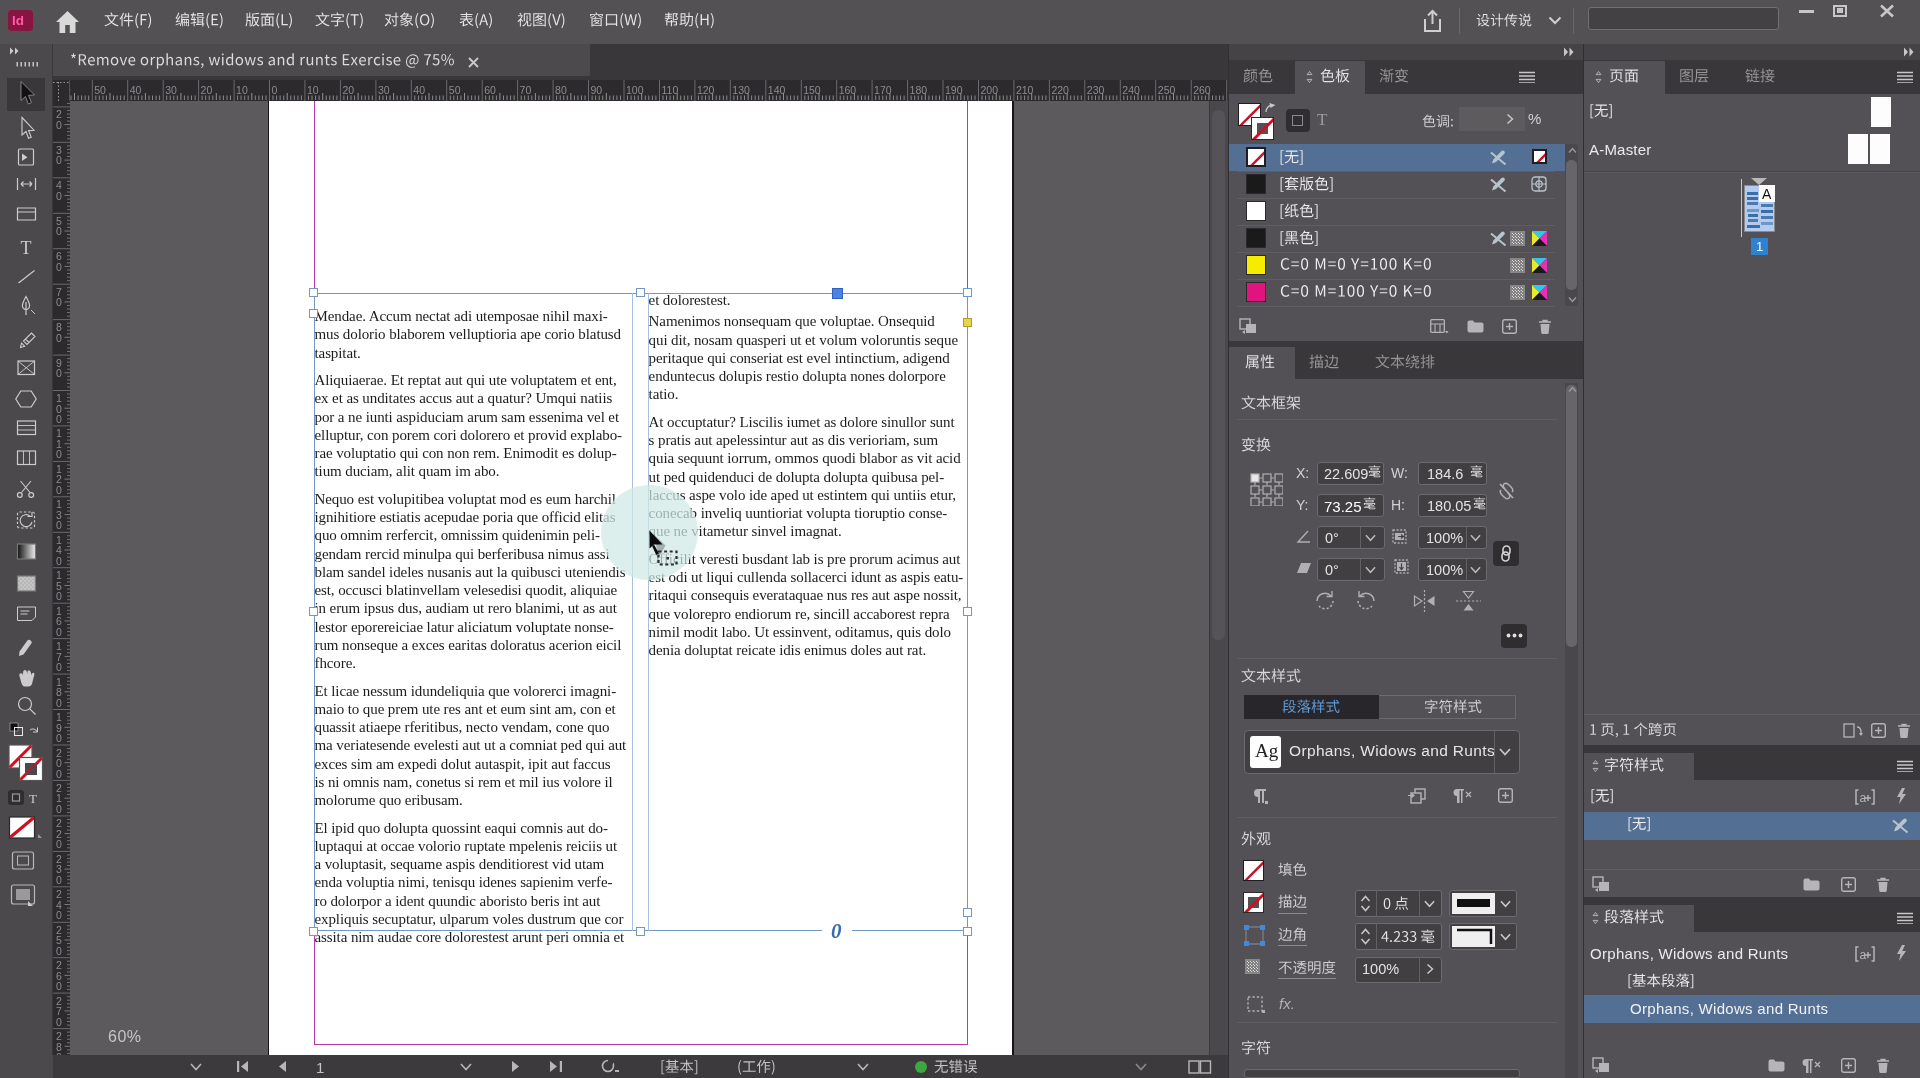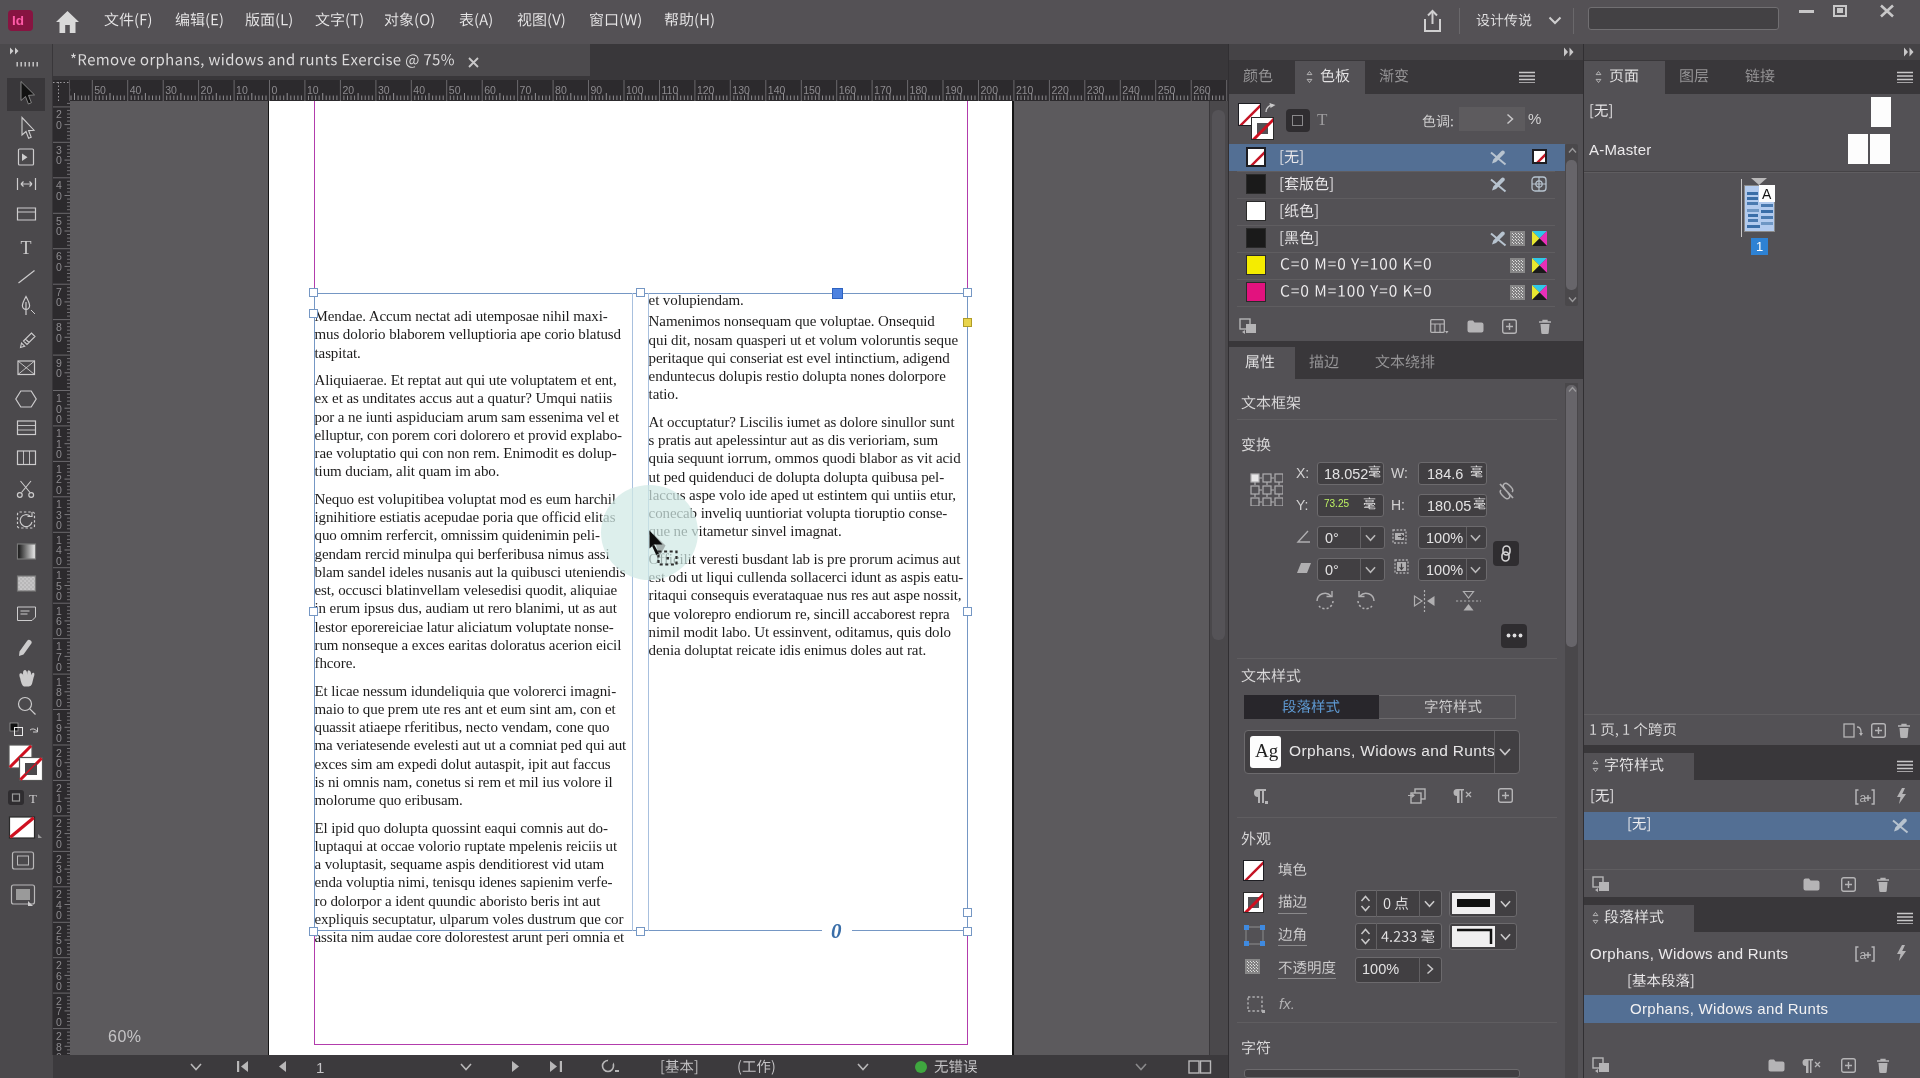--- a/index.html
+++ b/index.html
@@ -978,21 +978,21 @@
     <div class="abs" style="left:562.4px;top:191.5px;width:1px;height:638.5px;background:#a8c0de"></div>
     <div class="abs" style="left:577.6px;top:191.5px;width:1px;height:638.5px;background:#a8c0de"></div>
     <div class="abs" style="left:244.5px;top:190.0px;width:330px;font-family:'Liberation Serif',serif;font-size:15px;line-height:18.25px;color:#1d1c1c;white-space:nowrap;letter-spacing:-0.1px;">
       <div style="margin-top:16px">Mendae. Accum nectat adi utemposae nihil maxi-<br>mus dolorio blaborem velluptioria ape corio blatusd<br>taspitat.</div>
       <div style="margin-top:9.3px">Aliquiaerae. Et reptat aut qui ute voluptatem et ent,<br>ex et as unditates accus aut a quatur? Umqui natiis<br>por a ne iunti aspiduciam arum sam essenima vel et<br>elluptur, con porem cori dolorero et provid explabo-<br>rae voluptatio qui con non rem. Enimodit es dolup-<br>tium duciam, alit quam im abo.</div>
       <div style="margin-top:9.3px">Nequo est volupitibea voluptat mod es eum harchil<br>ignihitiore estiatis acepudae poria que officid elitas<br>quo omnim rerfercit, omnissim quidenimin peli-<br>gendam rercid minulpa qui berferibusa nimus assi<br>blam sandel ideles nusanis aut la quibusci uteniendis<br>est, occusci blatinvellam velesedisi quodit, aliquiae<br>in erum ipsus dus, audiam ut rero blanimi, ut as aut<br>lestor eporereiciae latur aliciatum voluptate nonse-<br>rum nonseque a exces earitas doloratus acerion eicil<br>fhcore.</div>
       <div style="margin-top:9.3px">Et licae nessum idundeliquia que volorerci imagni-<br>maio to que prem ute res ant et eum sint am, con et<br>quassit atiaepe rferitibus, necto vendam, cone quo<br>ma veriatesende evelesti aut ut a comniat ped qui aut<br>exces sim am expedi dolut autaspit, ipit aut faccus<br>is ni omnis nam, conetus si rem et mil ius volore il<br>molorume quo eribusam.</div>
       <div style="margin-top:9.3px">El ipid quo dolupta quossint eaqui comnis aut do-<br>luptaqui at occae volorio ruptate mpelenis reiciis ut<br>a voluptasit, sequame aspis denditiorest vid utam<br>enda voluptia nimi, tenisqu idenes sapienim verfe-<br>ro dolorpor a ident quundic aboristo beris int aut<br>expliquis secuptatur, ulparum voles dustrum que cor<br>assita nim audae core dolorestest arunt peri omnia et</div>
     </div>
     <div class="abs" style="left:578.6px;top:190.0px;width:330px;font-family:'Liberation Serif',serif;font-size:15px;line-height:18.25px;color:#1d1c1c;white-space:nowrap;letter-spacing:-0.1px;">
-      <div style="margin-top:0.0px">et volupiendam.</div>
+      <div style="margin-top:0.0px">et dolorestest.</div>
       <div style="margin-top:3px">Namenimos nonsequam que voluptae. Onsequid<br>qui dit, nosam quasperi ut et volum voloruntis seque<br>peritaque qui conseriat est evel intinctium, adigend<br>enduntecus dolupis restio dolupta nones dolorpore<br>tatio.</div>
       <div style="margin-top:9.3px">At occuptatur? Liscilis iumet as dolore sinullor sunt<br>s pratis aut apelessintur aut as dis verioriam, sum<br>quia sequunt iorrum, ommos quodi blabor as vit acid<br>ut ped quidenduci de dolupta dolupta quibusa pel-<br>laccus aspe volo ide aped ut estintem qui untiis etur,<br>conecab inveliq uuntioriat volupta tioruptio conse-<br>que ne vitametur sinvel imagnat.</div>
       <div style="margin-top:9.3px">Officilit veresti busdant lab is pre prorum acimus aut<br>est odi ut liqui cullenda sollacerci idunt as aspis eatu-<br>ritaqui consequis everataquae nus res aut aspe nossit,<br>que volorepro endiorum re, sincill accaborest repra<br>nimil modit labo. Ut essinvent, oditamus, quis dolo<br>denia doluptat reicate idis enimus doles aut rat.</div>
     </div>
     <div class="abs" style="left:239.0px;top:187.0px;width:9px;height:9px;background:#fff;border:1px solid #7597c4"></div>
     <div class="abs" style="left:566.0px;top:187.0px;width:9px;height:9px;background:#fff;border:1px solid #7597c4"></div>
     <div class="abs" style="left:893.0px;top:187.0px;width:9px;height:9px;background:#fff;border:1px solid #7597c4"></div>
     <div class="abs" style="left:239.0px;top:506.2px;width:9px;height:9px;background:#fff;border:1px solid #7597c4"></div>
     <div class="abs" style="left:893.0px;top:506.2px;width:9px;height:9px;background:#fff;border:1px solid #7597c4"></div>
     <div class="abs" style="left:239.0px;top:825.5px;width:9px;height:9px;background:#fff;border:1px solid #7597c4"></div>
@@ -1378,37 +1378,37 @@
     <rect x="1" y="13" width="8" height="8" fill="none" stroke="#b0afb1" stroke-width="1.2"></rect>
     <rect x="13" y="13" width="8" height="8" fill="none" stroke="#b0afb1" stroke-width="1.2"></rect>
     <rect x="25" y="13" width="8" height="8" fill="none" stroke="#b0afb1" stroke-width="1.2"></rect>
     <rect x="1" y="25" width="8" height="8" fill="none" stroke="#b0afb1" stroke-width="1.2"></rect>
     <rect x="13" y="25" width="8" height="8" fill="none" stroke="#b0afb1" stroke-width="1.2"></rect>
     <rect x="25" y="25" width="8" height="8" fill="none" stroke="#b0afb1" stroke-width="1.2"></rect>
     <path d="M9 5 h3 M21 5 h3 M9 17 h3 M21 17 h3 M9 29 h3 M21 29 h3 M5 9 v3 M5 21 v3 M17 9 v3 M17 21 v3 M29 9 v3 M29 21 v3" stroke="#b0afb1" stroke-width="1.2"></path>
   </svg>
 <div class="abs" style="left:1296px;top:465px;font-size:14px;color:#d2d1d2;white-space:nowrap;">X:</div>
 <div class="abs" style="left:1317px;top:462px;width:67px;height:23px;background:#413f42;border:1px solid #6c6a6d;border-radius:3px;"></div>
-<div class="abs" style="left:1324px;top:466px;font-size:14.5px;color:#e3e2e3;white-space:nowrap;">18.052</div>
+<div class="abs" style="left:1324px;top:466px;font-size:14.5px;color:#e3e2e3;white-space:nowrap;">22.609</div>
 <div class="abs" style="left:1368px;top:465px;">
     <svg class="" width="13" height="16" viewBox="0 0 13 16" fill="#e3e2e3">
       <path transform="translate(0.0,11.4) scale(0.013000,-0.013000)" d="M55 761H947V701H55ZM79 84 900 138 905 87 84 32ZM127 192 841 239 846 191 132 143ZM727 356 759 311Q708 299 642 290Q576 280 502 273Q429 265 354 260Q280 255 211 252Q210 262 205 274Q201 287 196 297Q265 300 339 306Q413 312 484 319Q556 326 619 336Q681 345 727 356ZM431 294H504V30Q504 5 520 -2Q535 -10 586 -10Q596 -10 619 -10Q643 -10 673 -10Q704 -10 735 -10Q766 -10 791 -10Q817 -10 830 -10Q855 -10 868 -4Q881 2 887 19Q892 36 894 71Q907 64 925 58Q944 52 959 49Q954 3 942 -22Q931 -47 906 -56Q881 -66 837 -66Q829 -66 803 -66Q777 -66 743 -66Q709 -66 676 -66Q642 -66 616 -66Q591 -66 584 -66Q524 -66 491 -58Q457 -50 444 -29Q431 -9 431 30ZM70 421H932V262H864V366H137V256H70ZM268 601V522H737V601ZM194 648H816V474H194ZM430 826 499 849Q517 825 535 796Q552 767 562 747L491 719Q482 741 465 771Q447 802 430 826Z"></path>
     </svg>
   </div>
 <div class="abs" style="left:1391px;top:465px;font-size:14px;color:#d2d1d2;white-space:nowrap;">W:</div>
 <div class="abs" style="left:1418px;top:462px;width:69px;height:23px;background:#413f42;border:1px solid #6c6a6d;border-radius:3px;"></div>
 <div class="abs" style="left:1427px;top:466px;font-size:14.5px;color:#e3e2e3;white-space:nowrap;">184.6</div>
 <div class="abs" style="left:1470px;top:465px;">
     <svg class="" width="13" height="16" viewBox="0 0 13 16" fill="#e3e2e3">
       <path transform="translate(0.0,11.4) scale(0.013000,-0.013000)" d="M55 761H947V701H55ZM79 84 900 138 905 87 84 32ZM127 192 841 239 846 191 132 143ZM727 356 759 311Q708 299 642 290Q576 280 502 273Q429 265 354 260Q280 255 211 252Q210 262 205 274Q201 287 196 297Q265 300 339 306Q413 312 484 319Q556 326 619 336Q681 345 727 356ZM431 294H504V30Q504 5 520 -2Q535 -10 586 -10Q596 -10 619 -10Q643 -10 673 -10Q704 -10 735 -10Q766 -10 791 -10Q817 -10 830 -10Q855 -10 868 -4Q881 2 887 19Q892 36 894 71Q907 64 925 58Q944 52 959 49Q954 3 942 -22Q931 -47 906 -56Q881 -66 837 -66Q829 -66 803 -66Q777 -66 743 -66Q709 -66 676 -66Q642 -66 616 -66Q591 -66 584 -66Q524 -66 491 -58Q457 -50 444 -29Q431 -9 431 30ZM70 421H932V262H864V366H137V256H70ZM268 601V522H737V601ZM194 648H816V474H194ZM430 826 499 849Q517 825 535 796Q552 767 562 747L491 719Q482 741 465 771Q447 802 430 826Z"></path>
     </svg>
   </div>
 <div class="abs" style="left:1296px;top:497px;font-size:14px;color:#d2d1d2;white-space:nowrap;">Y:</div>
 <div class="abs" style="left:1317px;top:494px;width:67px;height:23px;background:#413f42;border:1px solid #6c6a6d;border-radius:3px;"></div>
-<div class="abs" style="left:1324px;top:498px;font-size:10px;color:#bef264;white-space:nowrap;">73.25</div>
+<div class="abs" style="left:1324px;top:498px;font-size:15px;color:#ffffff;white-space:nowrap;">73.25</div>
 <div class="abs" style="left:1363px;top:497px;">
     <svg class="" width="13" height="16" viewBox="0 0 13 16" fill="#e3e2e3">
       <path transform="translate(0.0,11.4) scale(0.013000,-0.013000)" d="M55 761H947V701H55ZM79 84 900 138 905 87 84 32ZM127 192 841 239 846 191 132 143ZM727 356 759 311Q708 299 642 290Q576 280 502 273Q429 265 354 260Q280 255 211 252Q210 262 205 274Q201 287 196 297Q265 300 339 306Q413 312 484 319Q556 326 619 336Q681 345 727 356ZM431 294H504V30Q504 5 520 -2Q535 -10 586 -10Q596 -10 619 -10Q643 -10 673 -10Q704 -10 735 -10Q766 -10 791 -10Q817 -10 830 -10Q855 -10 868 -4Q881 2 887 19Q892 36 894 71Q907 64 925 58Q944 52 959 49Q954 3 942 -22Q931 -47 906 -56Q881 -66 837 -66Q829 -66 803 -66Q777 -66 743 -66Q709 -66 676 -66Q642 -66 616 -66Q591 -66 584 -66Q524 -66 491 -58Q457 -50 444 -29Q431 -9 431 30ZM70 421H932V262H864V366H137V256H70ZM268 601V522H737V601ZM194 648H816V474H194ZM430 826 499 849Q517 825 535 796Q552 767 562 747L491 719Q482 741 465 771Q447 802 430 826Z"></path>
     </svg>
   </div>
 <div class="abs" style="left:1391px;top:497px;font-size:14px;color:#d2d1d2;white-space:nowrap;">H:</div>
 <div class="abs" style="left:1418px;top:494px;width:69px;height:23px;background:#413f42;border:1px solid #6c6a6d;border-radius:3px;"></div>
 <div class="abs" style="left:1427px;top:498px;font-size:14.5px;color:#e3e2e3;white-space:nowrap;">180.05</div>
 <div class="abs" style="left:1473px;top:497px;">
     <svg class="" width="13" height="16" viewBox="0 0 13 16" fill="#e3e2e3">

